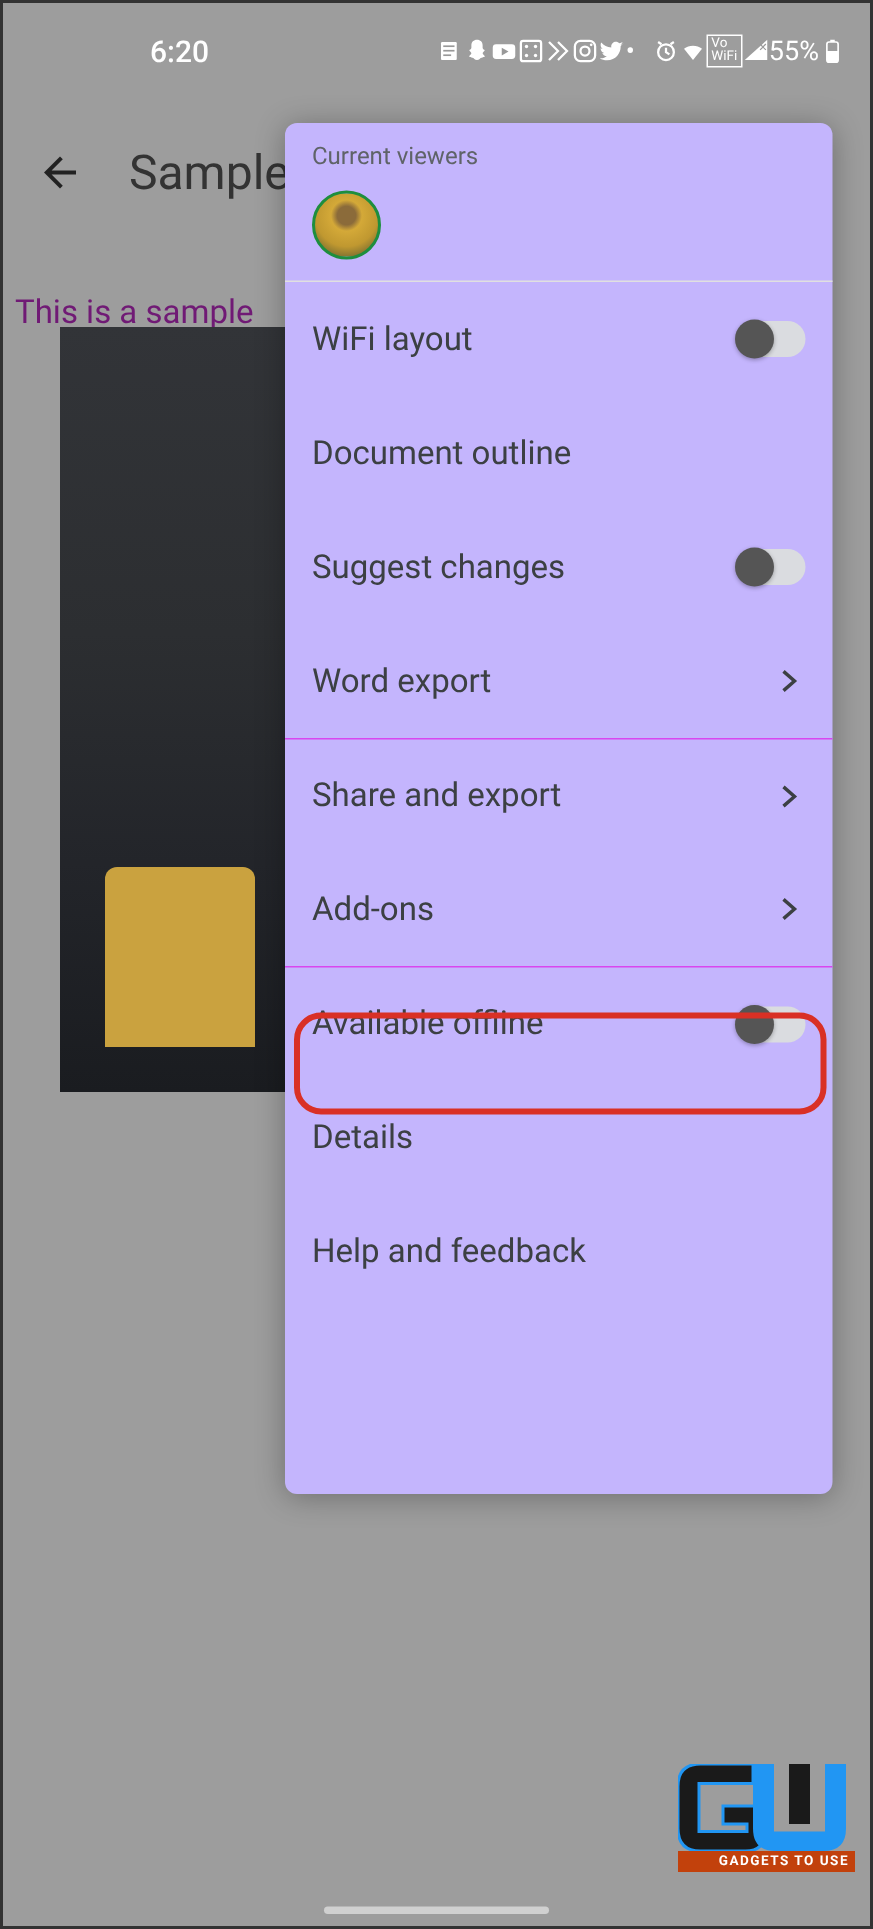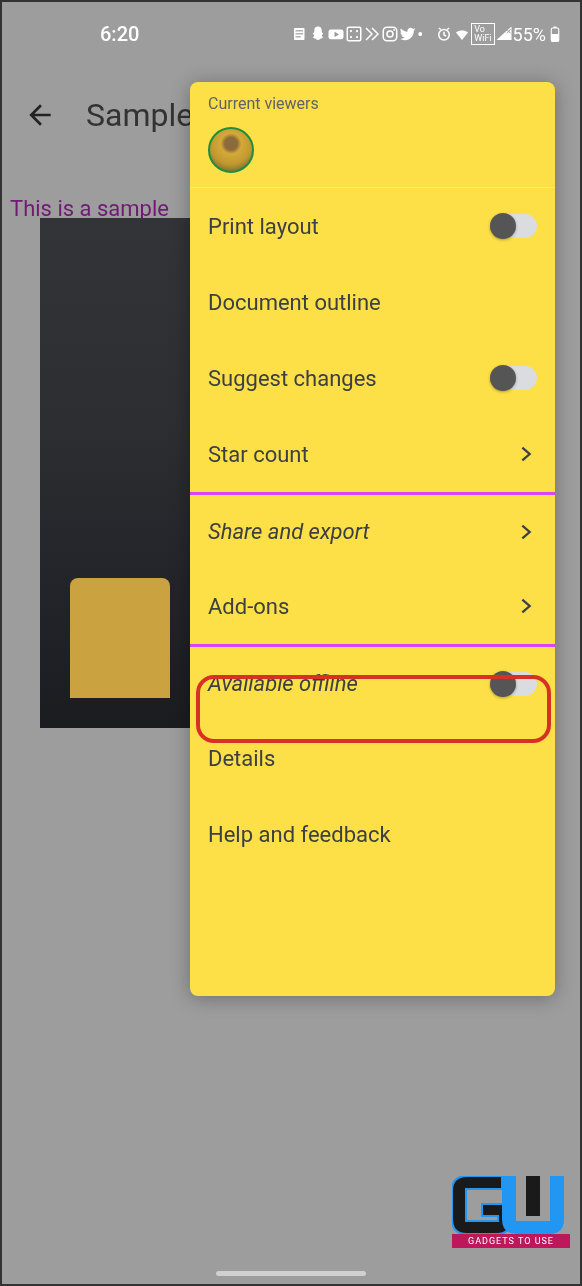--- a/index.html
+++ b/index.html
@@ -96,21 +96,21 @@
       height: 120px;
       background: #caa23f;
       border-radius: 8px 8px 0 0;
     }
     .menu-panel {
       position: absolute;
       top: 82px;
       left: 190px;
       width: 365px;
       height: 914px;
-      background: #fde047;
+      background: #c4b5fd;
       border-radius: 8px;
       box-shadow: 0 2px 20px rgba(0,0,0,0.3);
     }
     .viewers-header {
       padding: 12px 18px 4px 18px;
       font-size: 16px;
       color: #5f6368;
     }
     .avatar-row {
       padding: 10px 18px 14px 18px;
@@ -125,22 +125,21 @@
     .menu-item {
       display: flex;
       align-items: center;
       justify-content: space-between;
       padding: 0 18px;
       height: 76px;
       font-size: 22px;
       color: #3c4043;
     }
     .menu-item.sep {
-      border-top: 3px solid #d946ef;
-      font-style: italic;
+      border-top: 1px solid #d946ef;
     }
     .chevron {
       width: 22px; height: 22px;
       display: flex; align-items: center; justify-content: center;
     }
     .toggle {
       width: 46px; height: 24px;
       background: #dadce0;
       border-radius: 12px;
       position: relative;
@@ -175,27 +174,27 @@
     }
     .logo-u {
       position: absolute;
       left: 50px; top: 0;
       width: 62px; height: 58px;
     }
     .logo-text {
       position: absolute;
       bottom: 0; left: 0;
       font-size: 9px;
-      font-weight: 400;
+      font-weight: 700;
       letter-spacing: 1px;
-      background: #be185d;
+      background: #c2410c;
       color: #fff;
       padding: 2px 4px;
       width: 118px;
-      text-align: center;
+      text-align: right;
     }
     .nav-bar {
       position: absolute;
       bottom: 10px;
       left: 50%;
       transform: translateX(-50%);
       width: 150px;
       height: 5px;
       background: #d0d0d0;
       border-radius: 3px;
@@ -299,40 +298,40 @@
   <div class="doc-image-yellow"></div>
 </div>
 
 <div class="menu-panel">
   <div class="viewers-header">Current viewers</div>
   <div class="avatar-row">
     <div class="avatar"></div>
   </div>
 
   <div class="menu-item">
-    <span>Print layout</span>
+    <span>WiFi layout</span>
     <div class="toggle">
         <div class="toggle-knob"></div>
       </div>
   </div>
 
   <div class="menu-item">
     <span>Document outline</span>
   </div>
 
   <div class="menu-item">
     <span>Suggest changes</span>
     <div class="toggle">
         <div class="toggle-knob"></div>
       </div>
   </div>
 
 
   <div class="menu-item">
-    <span>Star count</span>
+    <span>Word export</span>
     <span class="chevron">
         <svg viewBox="0 0 24 24" width="22" height="22">
           <path d="M8 5l8 7-8 7" fill="none" stroke="#3c4043" stroke-width="2.5"></path>
         </svg>
       </span>
   </div>
 
   <div class="menu-item sep">
     <span>Share and export</span>
     <span class="chevron">

